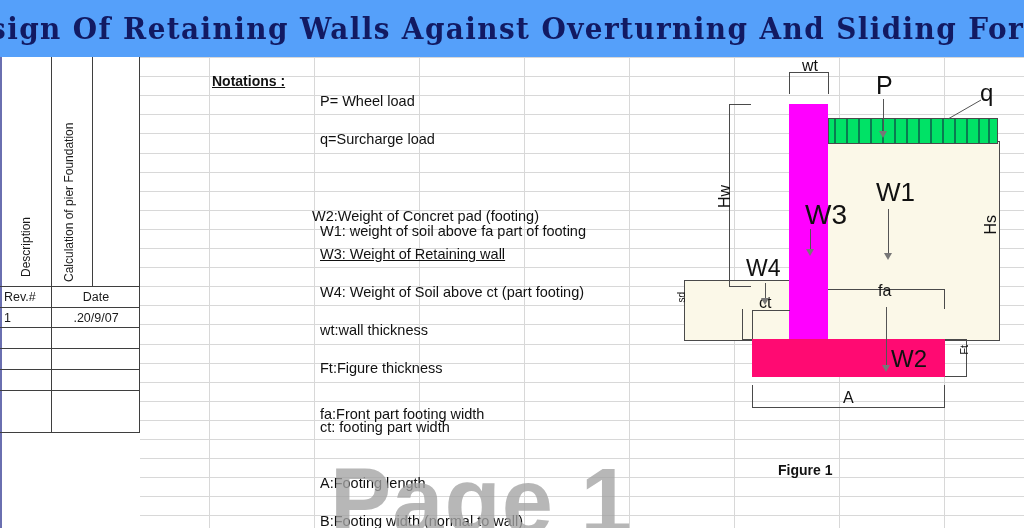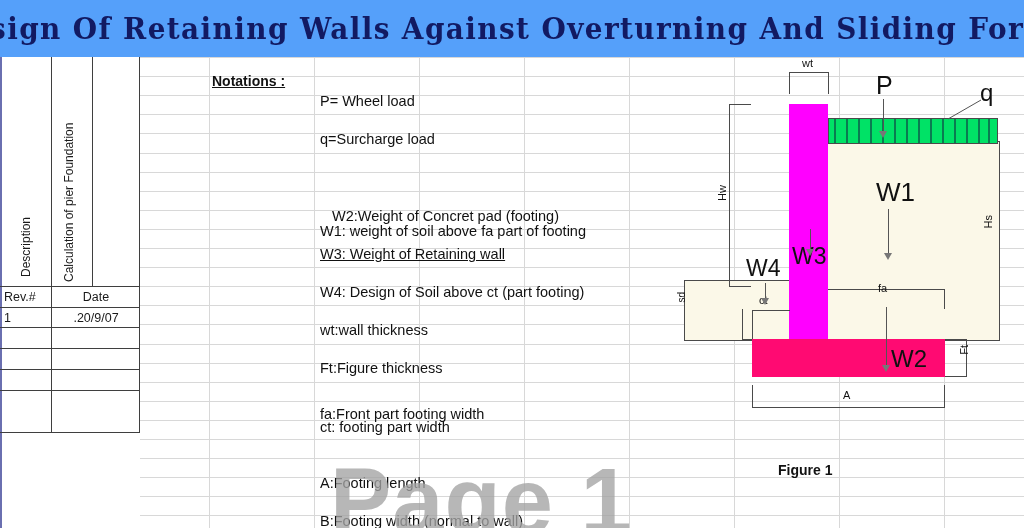--- a/index.html
+++ b/index.html
@@ -49,21 +49,21 @@
     font-weight:bold;font-size:33px;color:#14143c;letter-spacing:-1px;}
   #logo-eng{position:absolute;left:52px;top:30px;font-size:5.5px;font-weight:bold;
     color:#14143c;letter-spacing:.6px;}
   #logo-disc{position:absolute;left:17px;top:39px;font-size:6.5px;font-weight:bold;
     color:#1d2a8a;letter-spacing:1.1px;}
 
   
   #figure{position:absolute;left:676px;top:0px;width:348px;height:350px;}
   .fx{position:absolute;}
   .dim{position:absolute;background:#4a4a4a;}
-  .dlabel{position:absolute;font-size:11px;color:#111;}
+  .dlabel{position:absolute;font-size:16px;color:#111;}
   .arrow-line{position:absolute;width:1px;background:#555;}
   .arrow-head{position:absolute;width:0;height:0;border-left:4px solid transparent;
     border-right:4px solid transparent;border-top:7px solid #777;}
   .wlabel{position:absolute;font-size:21px;color:#111;font-family:"Liberation Sans",sans-serif;}
   #fig-caption{position:absolute;left:778px;top:405px;font-size:14px;font-weight:bold;color:#111;}
 </style>
 </head>
 <body>
 
 <div id="page">
@@ -133,23 +133,23 @@
       <div class="tb-cell" style="left:52px;top:230px;width:88px;height:20px;justify-content:center">Date</div>
       <div class="tb-cell" style="left:4px;top:251px;height:19px">1</div>
       <div class="tb-cell" style="left:52px;top:251px;width:88px;height:19px;justify-content:center">.20/9/07</div>
     </div>
 
     <div id="notations-head">Notations :</div>
     <div id="notations-list">
         <div class="note" style="left: 320px; top: 36px;">P= Wheel load</div>
         <div class="note" style="left: 320px; top: 74.2px;">q=Surcharge load</div>
         <div class="note" style="left: 320px; top: 130px; margin-top: 36px;">W1: weight of soil above fa part of footing</div>
-        <div class="note" style="left: 332px; top: 150.6px;">W2:Weight of Concret pad (footing)</div>
+        <div class="note" style="left: 312px; top: 150.6px;">W2:Weight of Concret pad (footing)</div>
         <div class="note" style="left: 320px; top: 188.8px; text-decoration: underline;">W3: Weight of Retaining wall</div>
-        <div class="note" style="left: 320px; top: 227px;">W4: Design of Soil above ct (part footing)</div>
+        <div class="note" style="left: 320px; top: 227px;">W4: Weight of Soil above ct (part footing)</div>
         <div class="note" style="left: 320px; top: 265.2px;">wt:wall thickness</div>
         <div class="note" style="left: 320px; top: 303.4px;">Ft:Figure thickness</div>
         <div class="note" style="left: 320px; top: 341.6px; margin-top: 7px;">fa:Front part footing width</div>
         <div class="note" style="left: 320px; top: 362px;">ct: footing part width</div>
         <div class="note" style="left: 320px; top: 418px;">A:Footing length</div>
         <div class="note" style="left: 320px; top: 456.2px;">B:Footing width (normal to wall)</div>
       </div>
 
     <div id="page-wm">Page 1</div>
 
@@ -233,21 +233,21 @@
       </svg>
 
       <div class="wlabel" style="left:200px;top:120px;font-size:26px;">W1</div>
       <div class="arrow-line" style="left:212px;top:152px;height:47px;"></div>
       <div class="arrow-head" style="left:208px;top:196px;"></div>
 
       <div class="wlabel" style="left:215px;top:288px;font-size:24px;">W2</div>
       <div class="arrow-line" style="left:210px;top:250px;height:62px;"></div>
       <div class="arrow-head" style="left:206px;top:308px;"></div>
 
-      <div class="wlabel" style="left:116px;top:142px;font-size:23px;margin-top:44px;">W3</div>
+      <div class="wlabel" style="left:129px;top:142px;font-size:28px;">W3</div>
       <div class="arrow-line" style="left:134px;top:172px;height:23px;"></div>
       <div class="arrow-head" style="left:130px;top:192px;"></div>
 
       <div class="wlabel" style="left:70px;top:198px;font-size:23px;">W4</div>
       <div class="arrow-line" style="left:89px;top:226px;height:18px;"></div>
       <div class="arrow-head" style="left:85px;top:241px;"></div>
     </div>
 
     <div id="fig-caption">Figure 1</div>
   </div>

